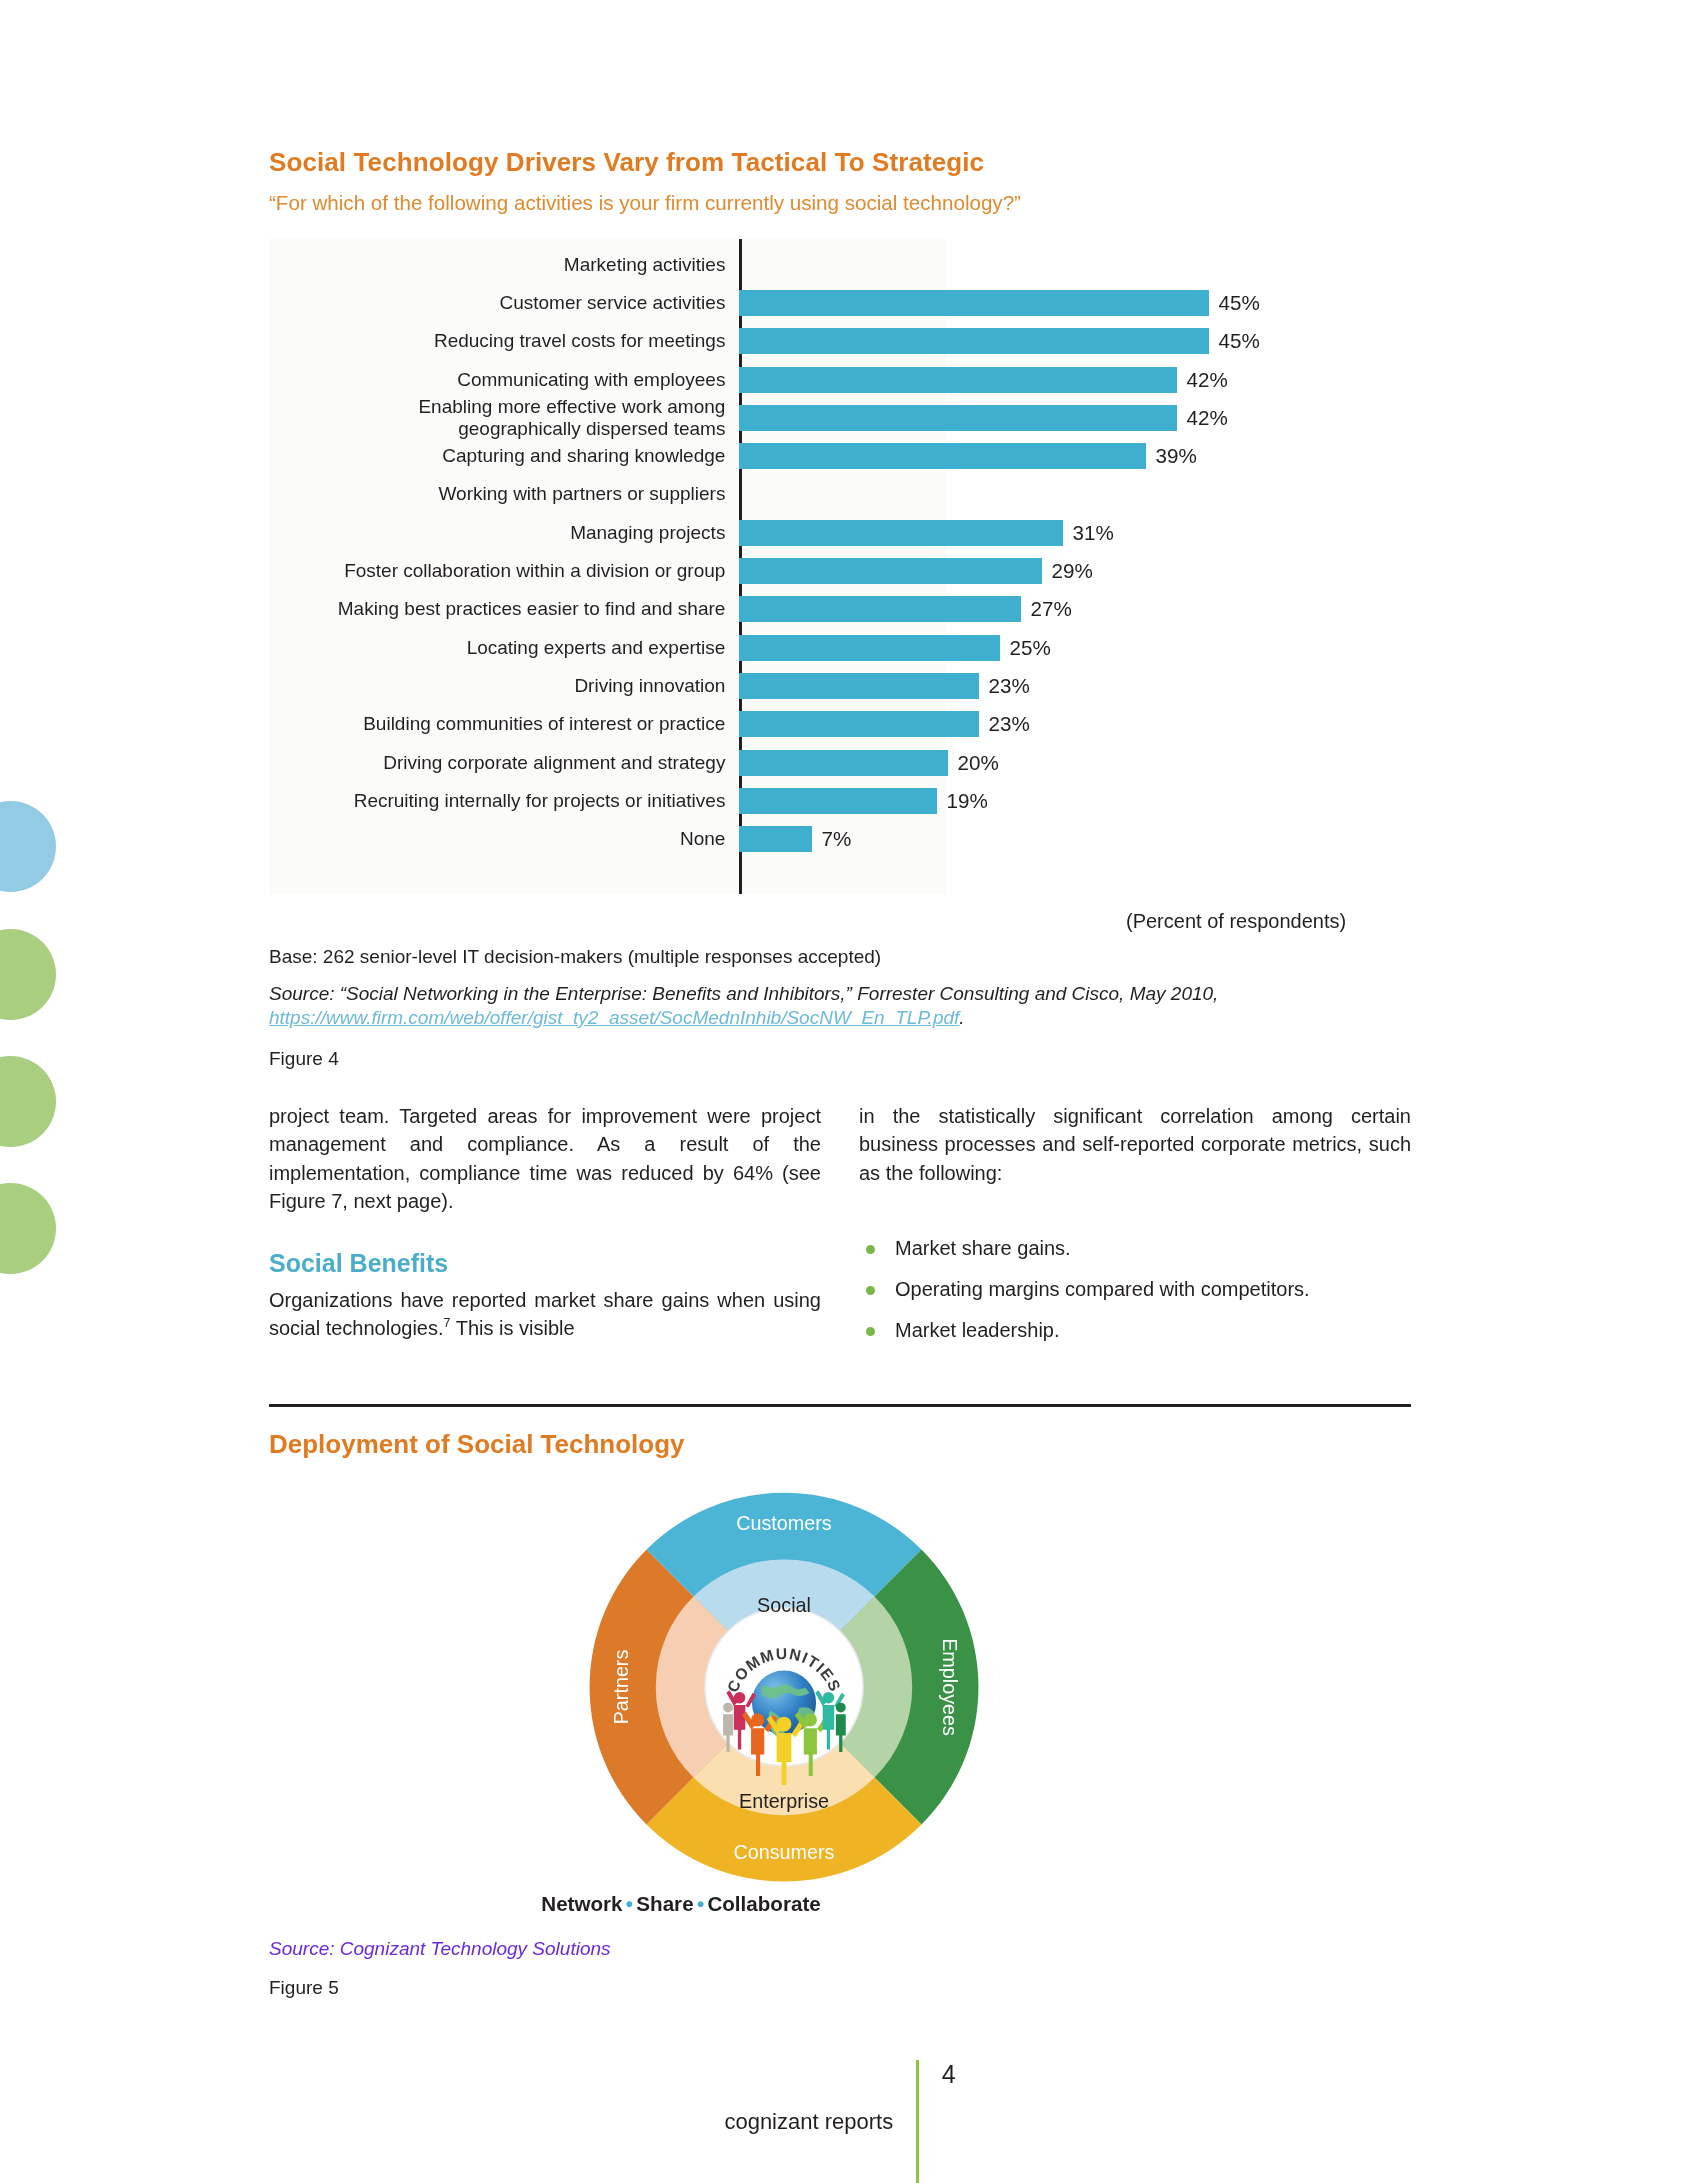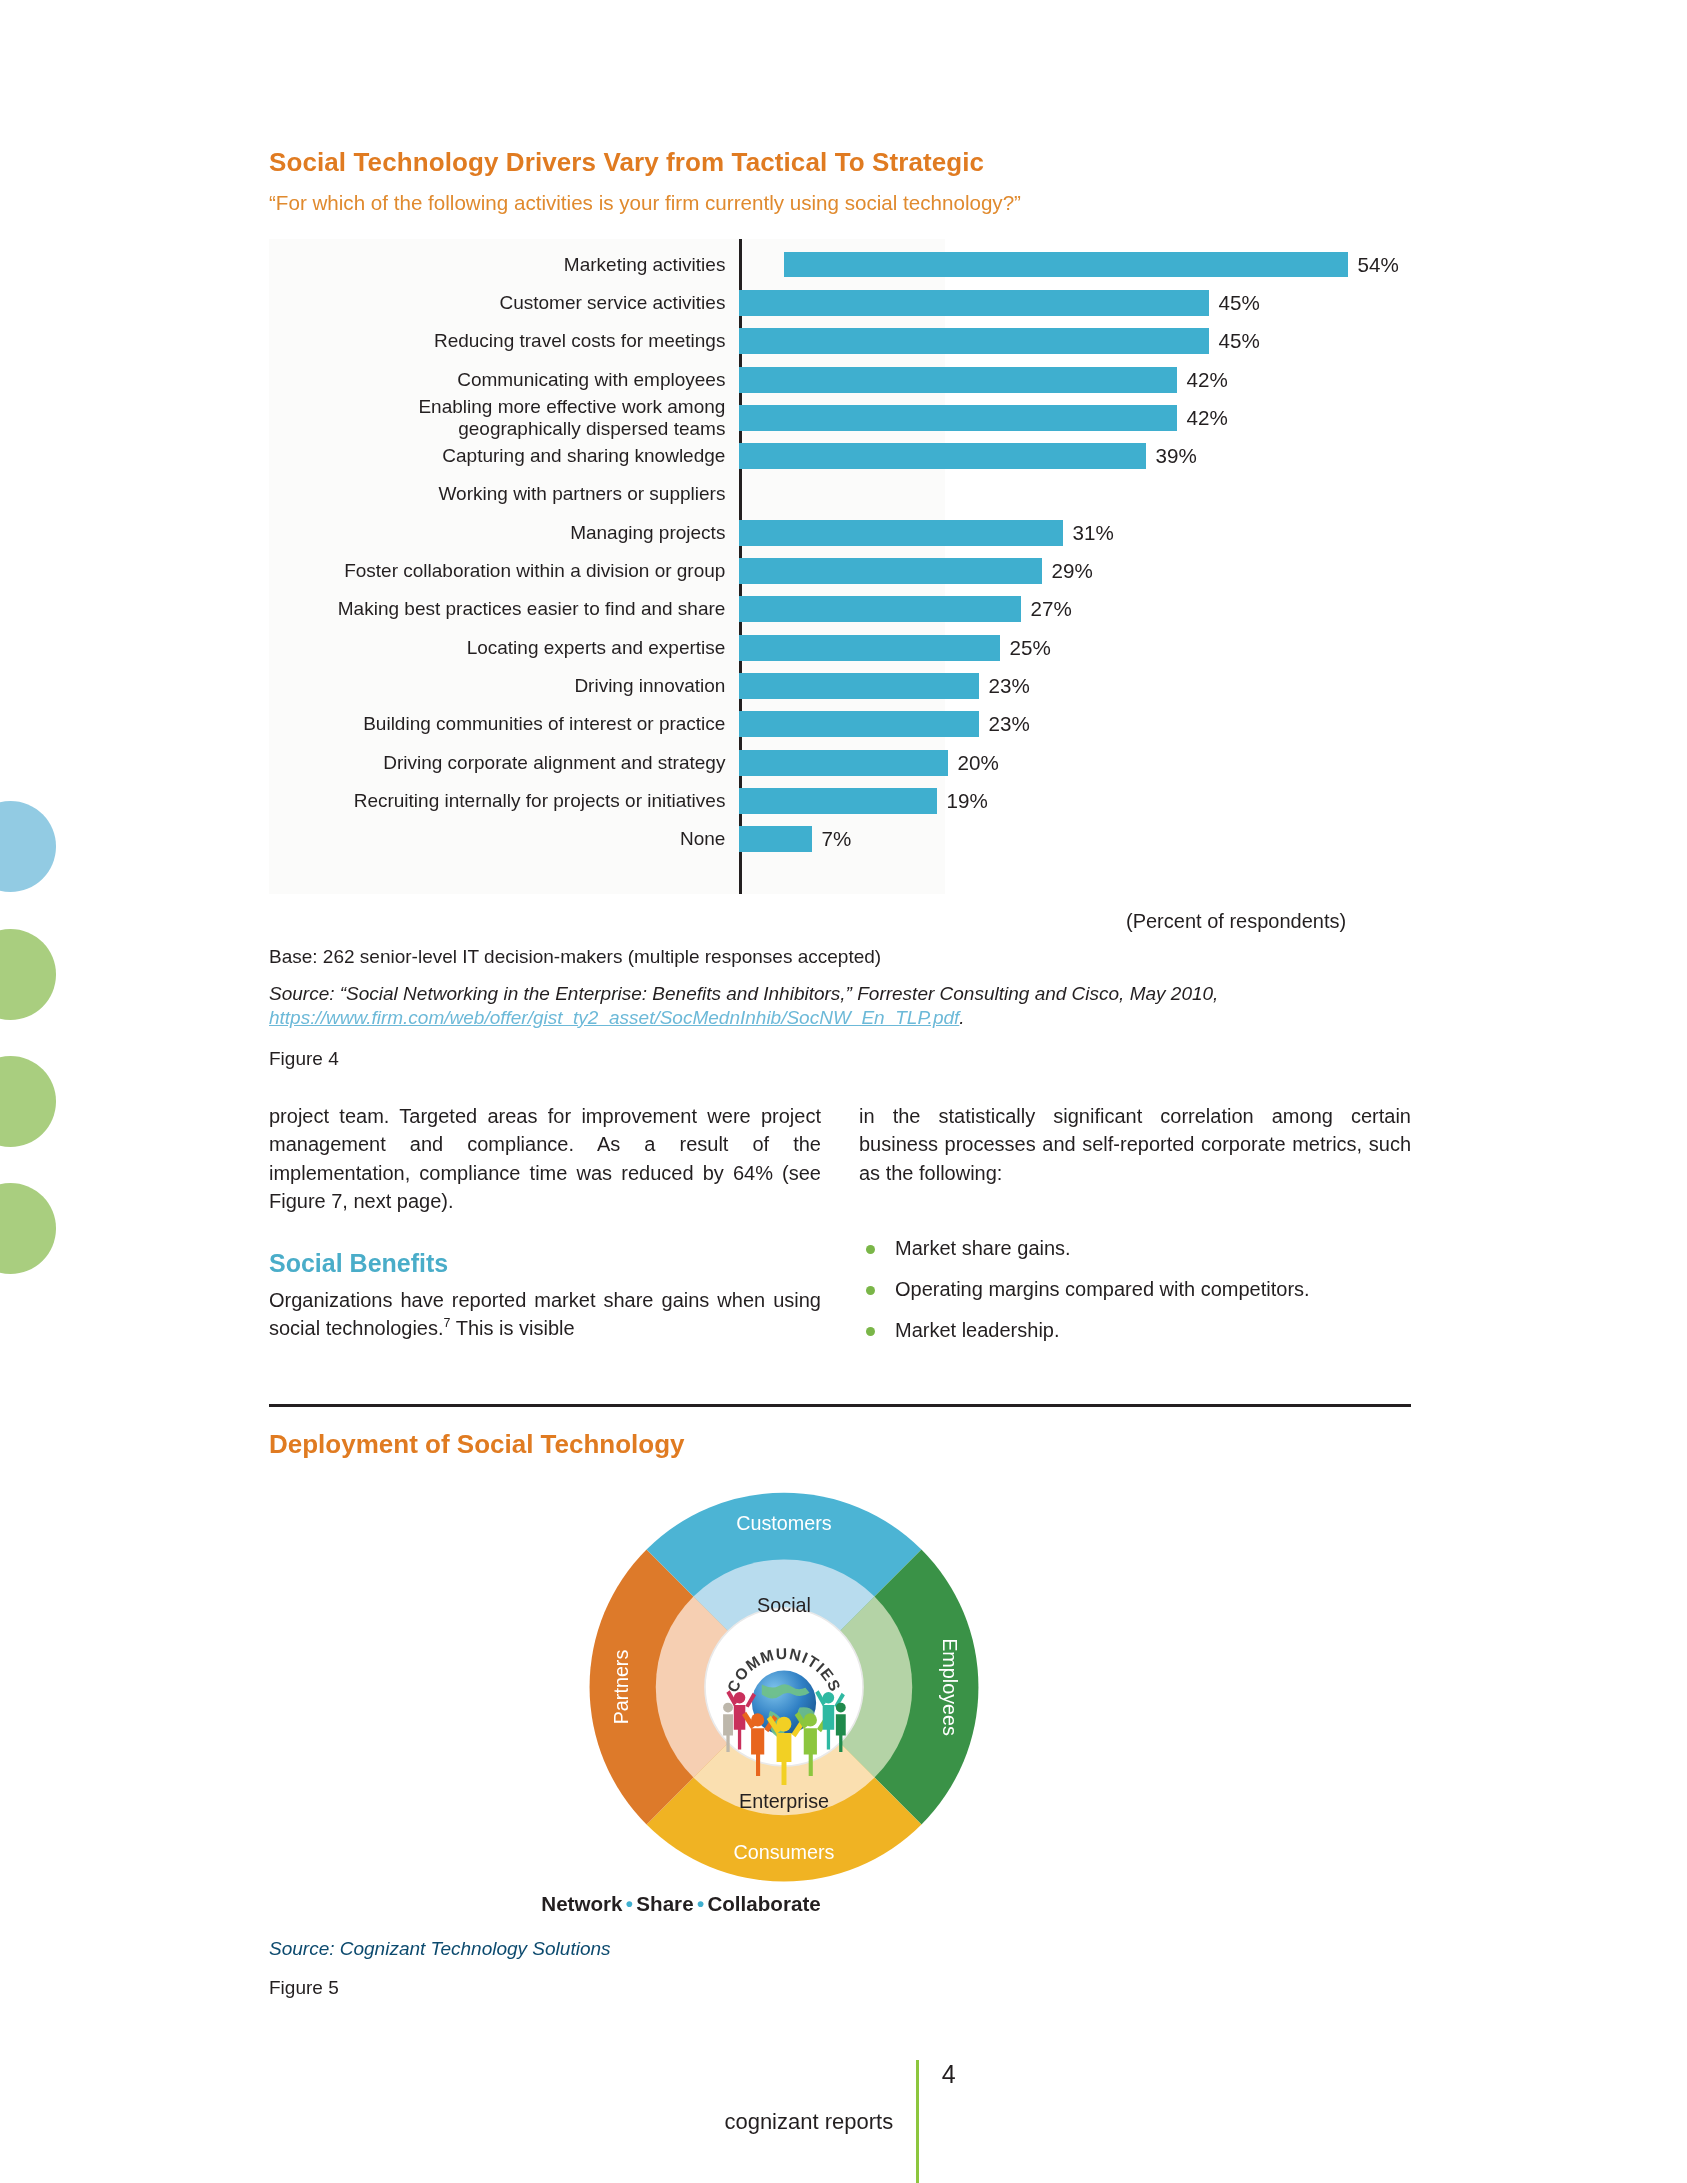--- a/index.html
+++ b/index.html
@@ -252,21 +252,21 @@
     font-weight: bold;
     padding: 0 3.3px;
   }
 
   .note-source2 {
     position: absolute;
     left: 0;
     top: 1938px;
     font-size: 19px;
     font-style: italic;
-    color: #0c4a6e;
+    color: #6d28d9;
   }
   .note-figure2 {
     position: absolute;
     left: 0;
     top: 1977px;
     font-size: 19px;
     color: #231f20;
   }
 
   
@@ -308,24 +308,20 @@
 
   <div class="fig-title">Social Technology Drivers Vary from Tactical To Strategic</div>
   <div class="fig-subtitle">“For which of the following activities is your firm currently using social technology?”</div>
 
   <div class="chart">
     <div class="chart-plot-bg"></div>
     <div class="chart-axis"></div>
     <div id="chart-rows">
         <div class="row" style="top: 6.6px; gap: 45px;">
           <div class="row-label">Marketing activities</div>
-          <div class="row-bar-wrap">
-            <div class="row-bar" style="width: 564px; background: rgb(63, 175, 207);"></div>
-            <div class="row-value">54%</div>
-          </div>
         </div>
         <div class="row" style="top: 45px;">
           <div class="row-label">Customer service activities</div>
           <div class="row-bar-wrap">
             <div class="row-bar" style="width: 470px; background: rgb(63, 175, 207);"></div>
             <div class="row-value">45%</div>
           </div>
         </div>
         <div class="row" style="top: 83px;">
           <div class="row-label">Reducing travel costs for meetings</div>

